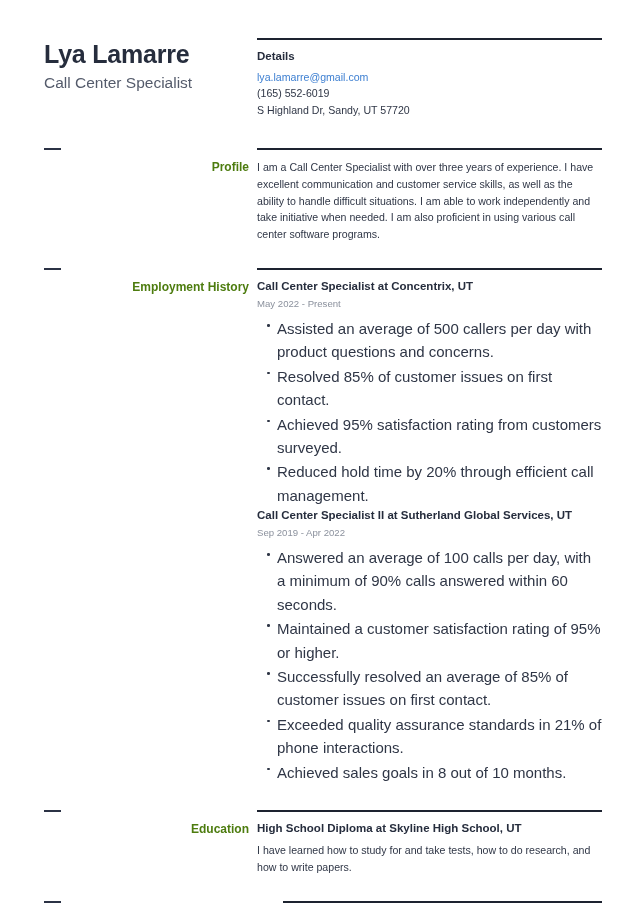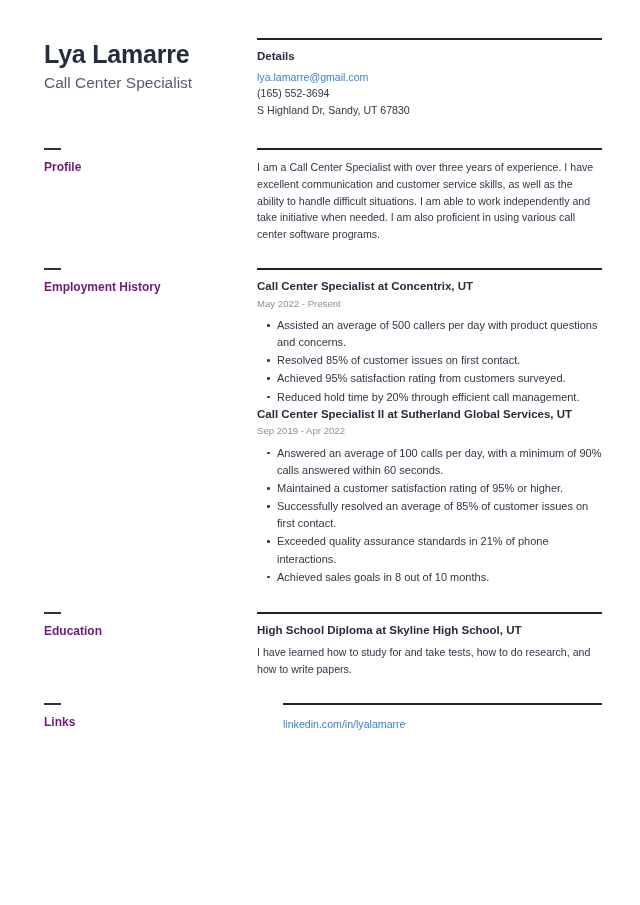--- a/index.html
+++ b/index.html
@@ -106,35 +106,36 @@
   }
   .dash {
     width: 17px;
     height: 0;
     border-top: 2px solid #2b3245;
     margin: 0 0 10px 0;
   }
   .side-title {
     font-size: 12px;
     font-weight: bold;
-    color: #701a75;
+    color: #4d7c0f;
     line-height: 1.2;
     margin: 0;
+    text-align: right;
   }
 
   
   ul.bullets {
     list-style: none;
     margin: 6px 0 0 0;
     padding: 0;
   }
   ul.bullets li {
     position: relative;
     padding-left: 20px;
-    font-size: 11px;
+    font-size: 15px;
     line-height: 1.56;
     color: #2f3646;
     margin-bottom: 1px;
   }
   ul.bullets li::before {
     content: "";
     position: absolute;
     left: 10px;
     top: 7px;
     width: 2.6px;
@@ -157,22 +158,22 @@
       <h1 class="name">Lya Lamarre</h1>
       <p class="job-title">Call Center Specialist</p>
     </div>
 
     <div class="content-col">
       <div class="rule"></div>
       <div class="block-title">Details</div>
       <div>
         <span class="link">lya.lamarre@gmail.com</span>
       </div>
-      <div class="detail-line">(165) 552-3694</div>
-      <div class="detail-line">S Highland Dr, Sandy, UT 67830</div>
+      <div class="detail-line">(165) 552-6019</div>
+      <div class="detail-line">S Highland Dr, Sandy, UT 57720</div>
     </div>
   </div>
 
   <div class="section" style="margin-top:30px;">
     <div class="side-label">
       <div class="dash"></div>
       <div class="side-title">Profile</div>
     </div>
     <div class="content-col">
       <div class="rule"></div>

